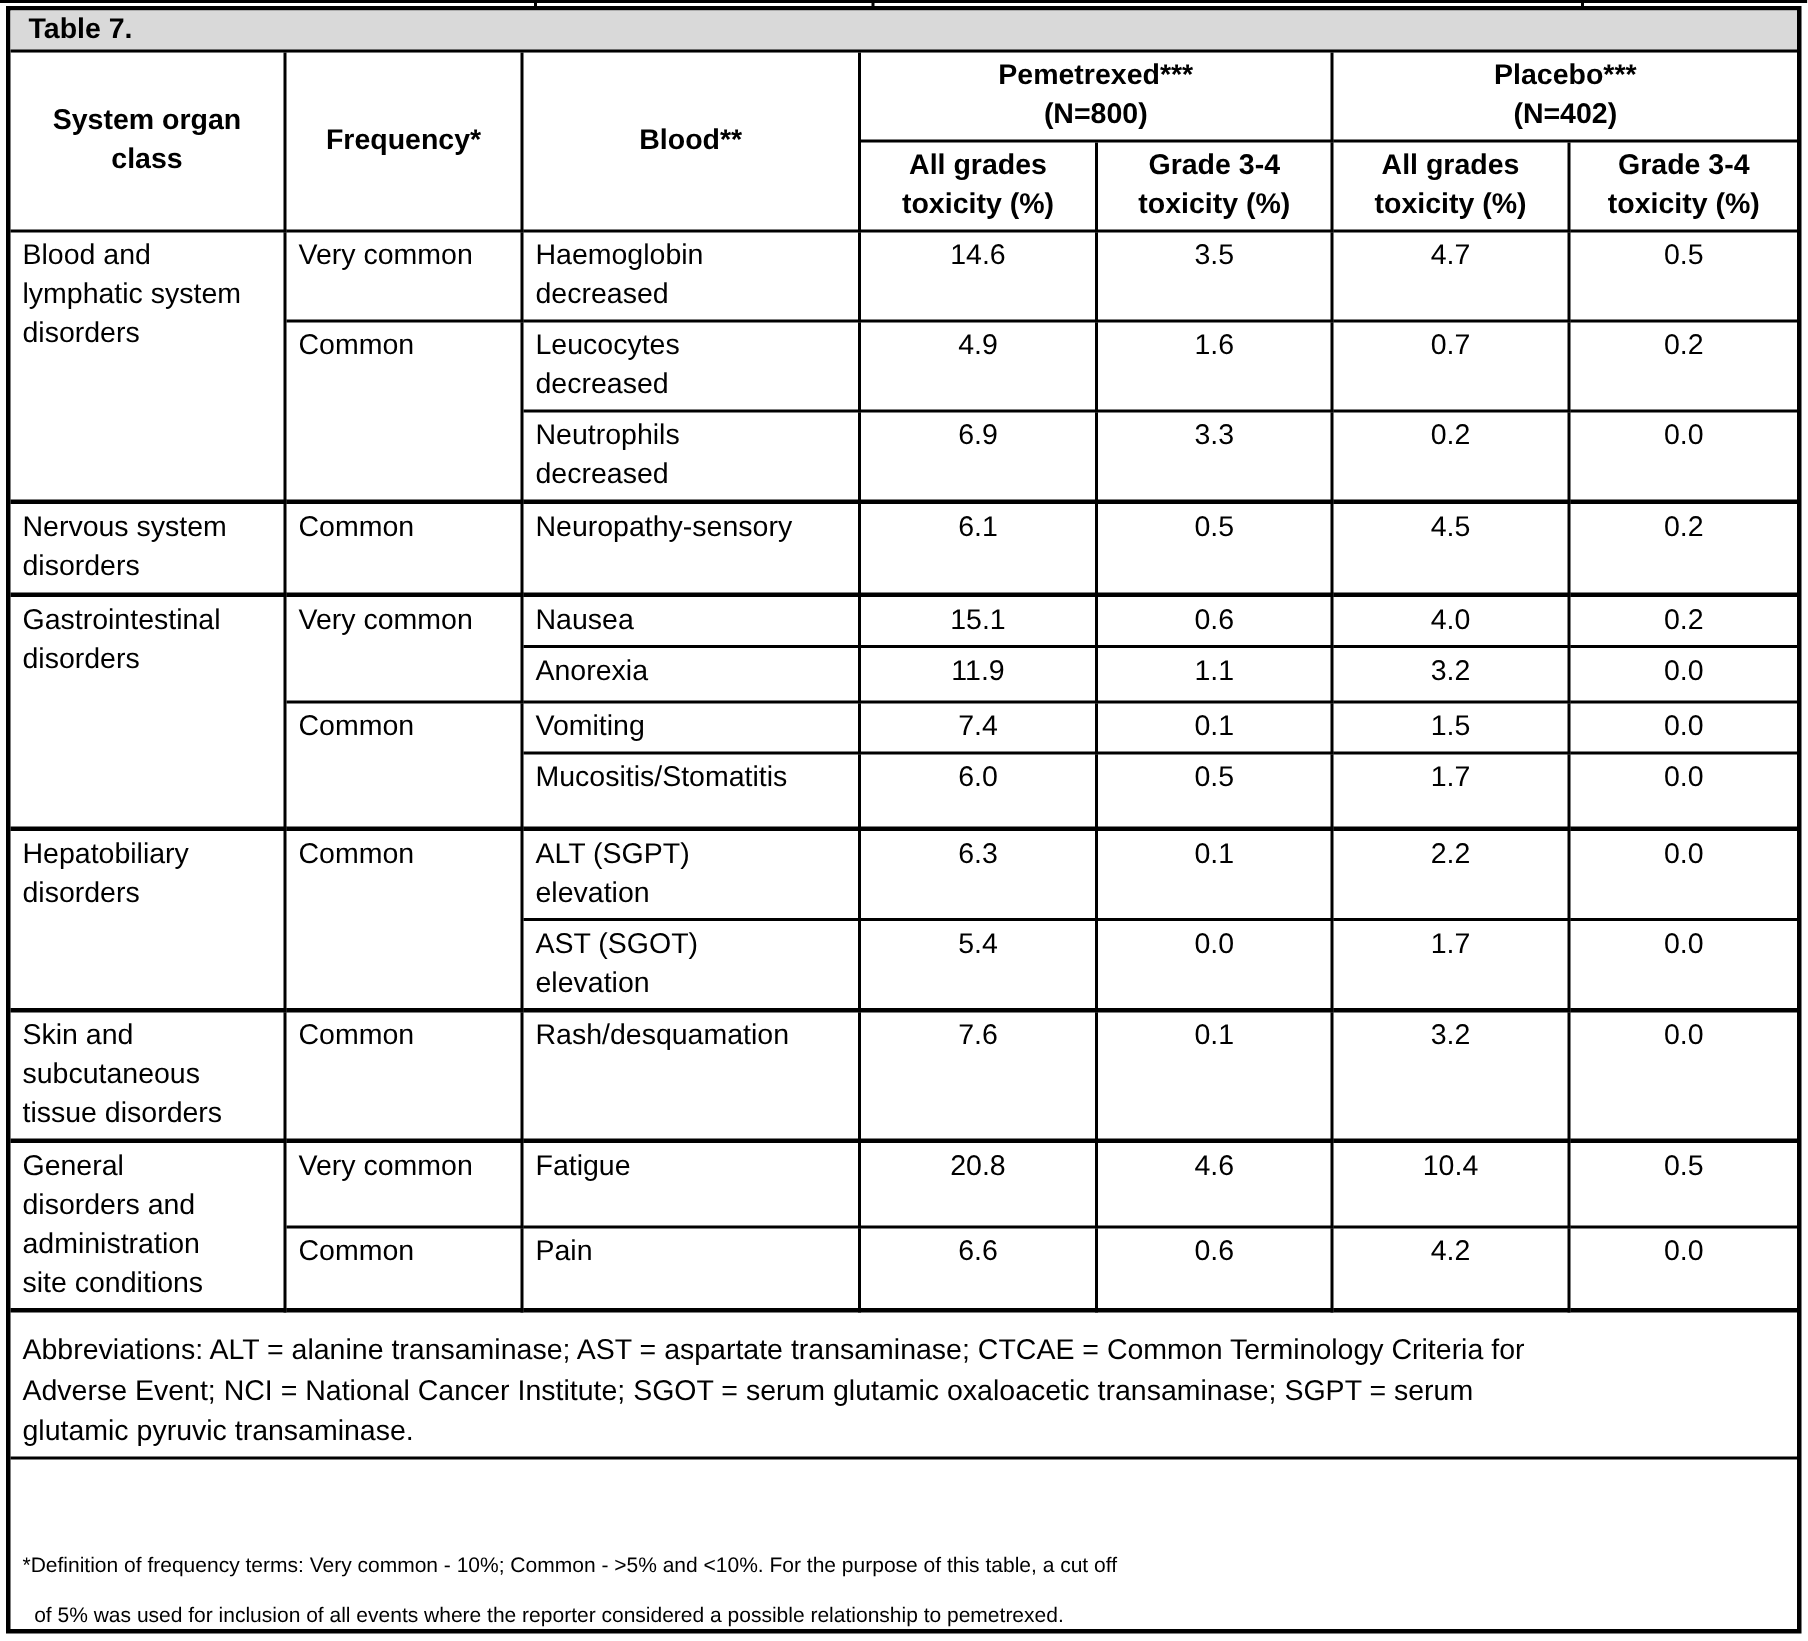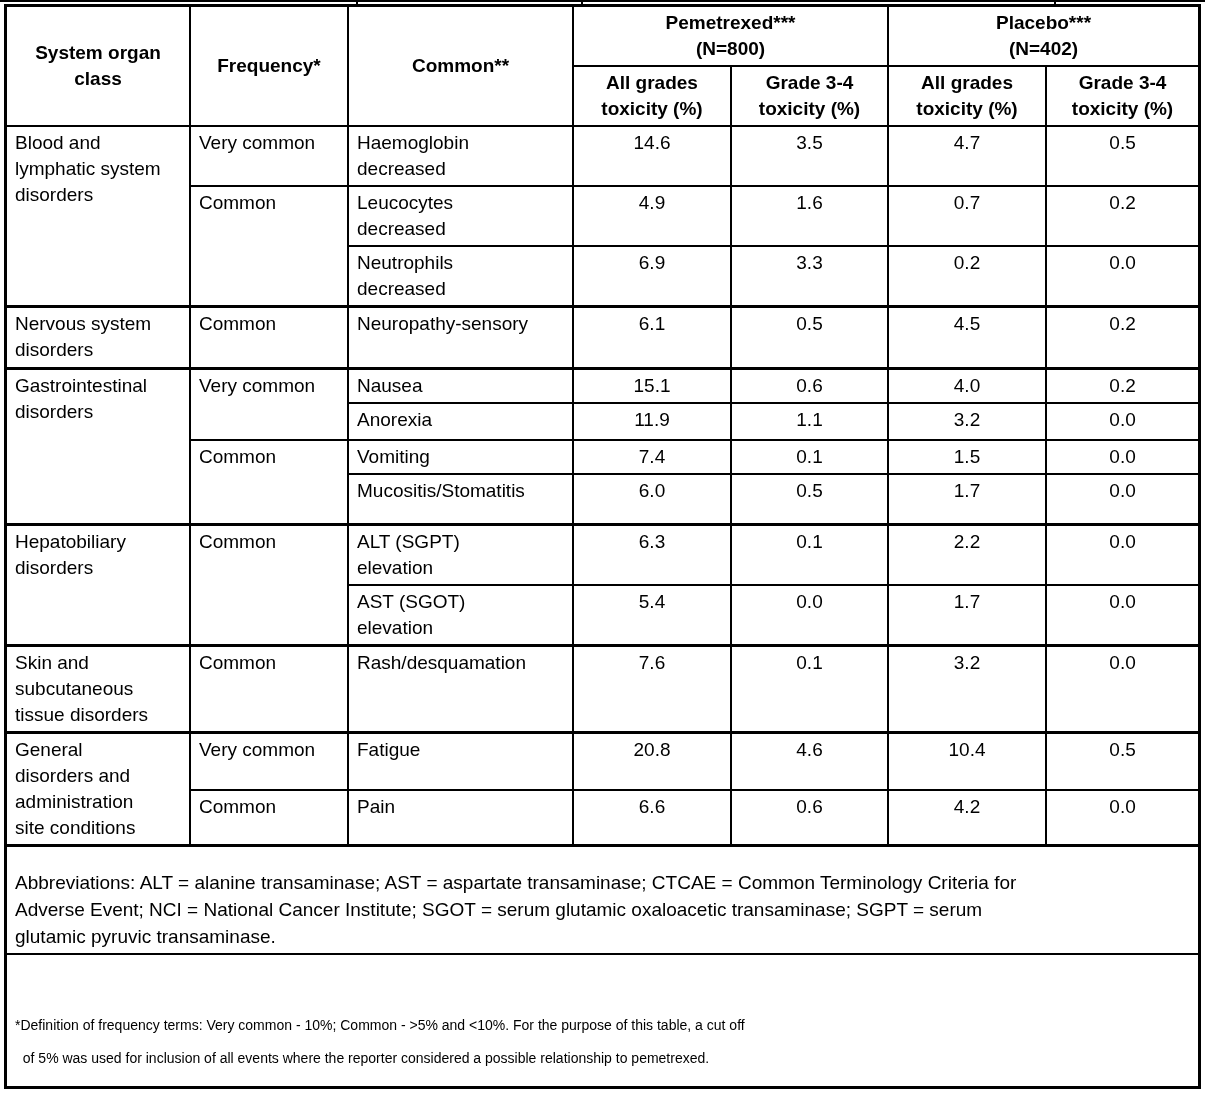--- a/index.html
+++ b/index.html
@@ -28,51 +28,52 @@
     font-size:19px; line-height:26px; vertical-align:top;
     padding:3px 8px; white-space:pre-wrap; overflow:hidden;
   }
   .hcell { font-weight:bold; text-align:center; vertical-align:middle; }
   .num { text-align:center; padding:3px 20px; }
   .last-col { border-right:none; }
   .organ { border-bottom-width:3px; }
   .freq-end { border-bottom-width:3px; }
   tr.sec-end > td.cell { border-bottom-width:3px; }
   .note-cell { vertical-align:top; }
-  .abbrev { line-height:27px; padding-top:22px; }
+  .abbrev { line-height:27px; padding-top:12px; }
   .footnotes-cell { border-bottom:none; padding:2px 8px 4px 8px; }
   .footnote { font-size:14px; line-height:33px; white-space:pre-wrap; }
 </style>
 </head>
 <body>
 
 <div class="sheet">
   <div class="top-line"></div>
   <div class="top-tick" style="left:356px;"></div>
   <div class="top-tick" style="left:581px;"></div>
   <div class="top-tick" style="left:1054px;"></div>
 
   <div class="table-frame">
+    <div class="title-bar">Table 7.</div>
 
     <table class="adr">
       <colgroup>
         <col style="width:184px">
           <col style="width:158px">
           <col style="width:225px">
         <col style="width:158px">
           <col style="width:157px">
           <col style="width:158px">
           <col style="width:151px">
       </colgroup>
       <tbody>
         <tr style="height:60px">
           <td class="cell hcell" rowspan="2">System organ
 class</td>
           <td class="cell hcell" rowspan="2">Frequency*</td>
-          <td class="cell hcell" rowspan="2">Common**</td>
+          <td class="cell hcell" rowspan="2">Blood**</td>
           <td class="cell hcell" colspan="2">Pemetrexed***
 (N=800)</td>
           <td class="cell hcell last-col" colspan="2">Placebo***
 (N=402)</td>
         </tr>
         <tr style="height:60px">
           <td class="cell hcell">All grades
 toxicity (%)</td>
           <td class="cell hcell">Grade 3-4
 toxicity (%)</td>

